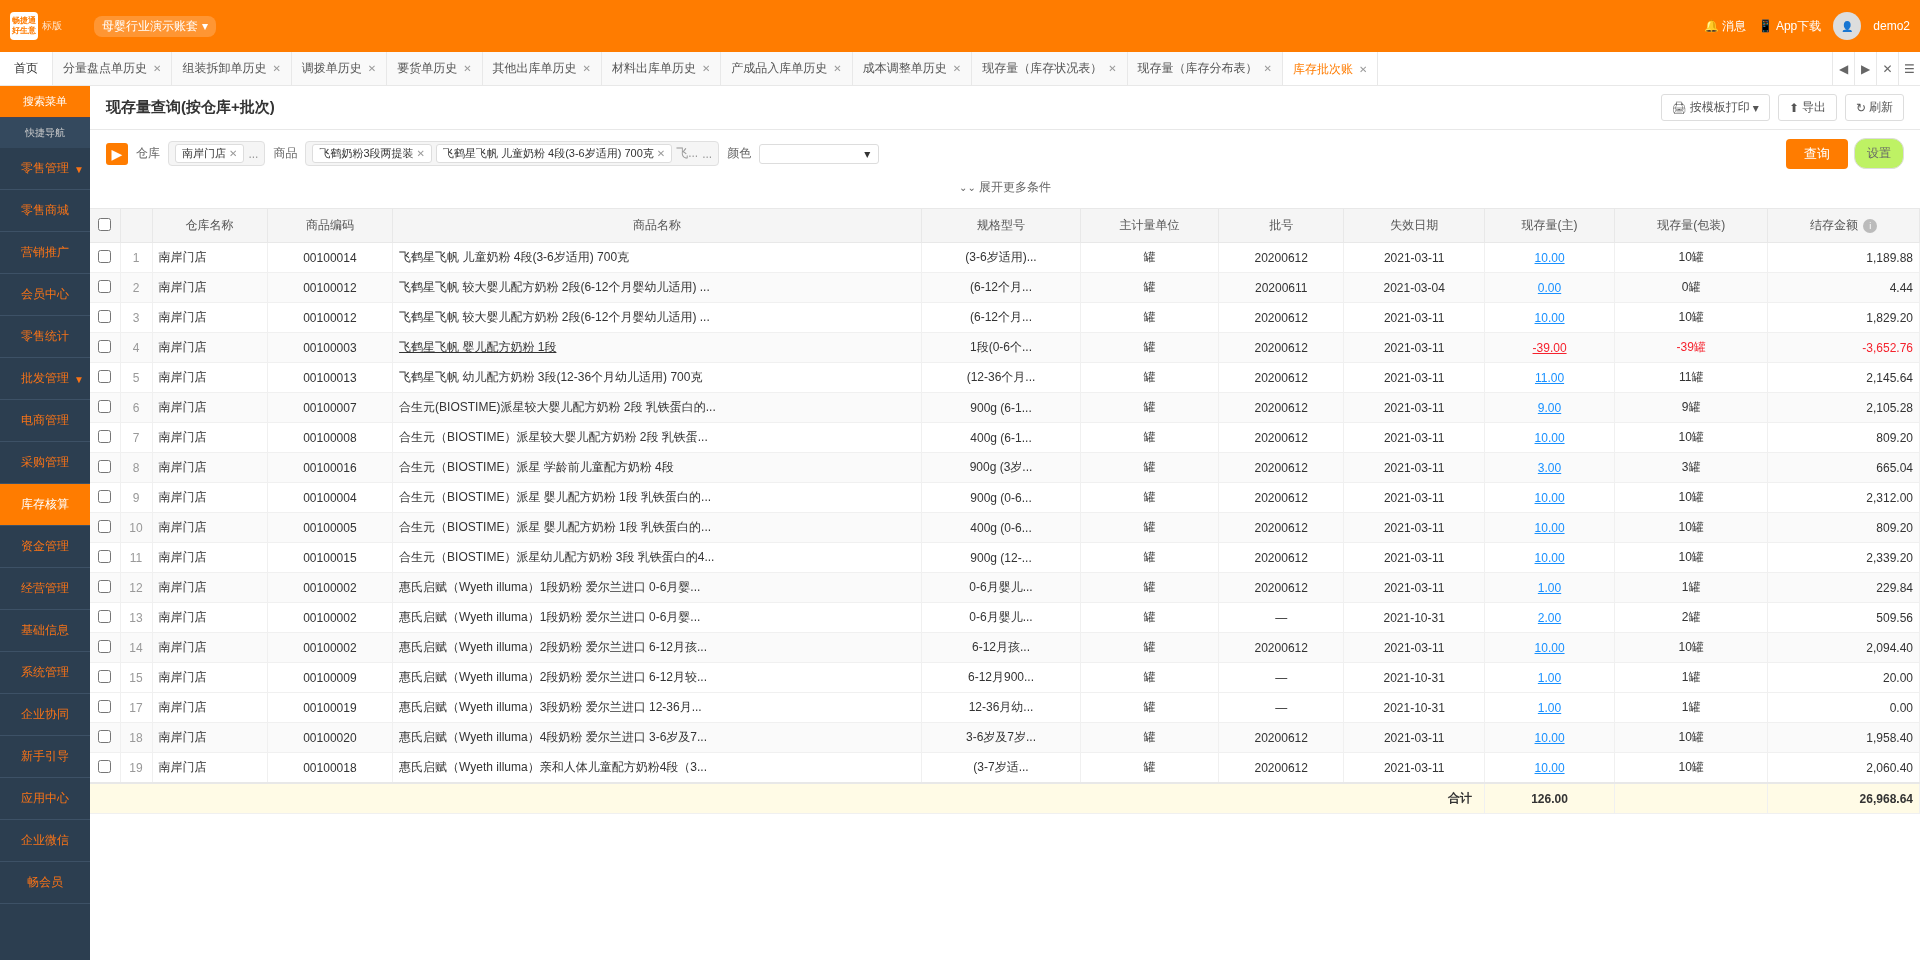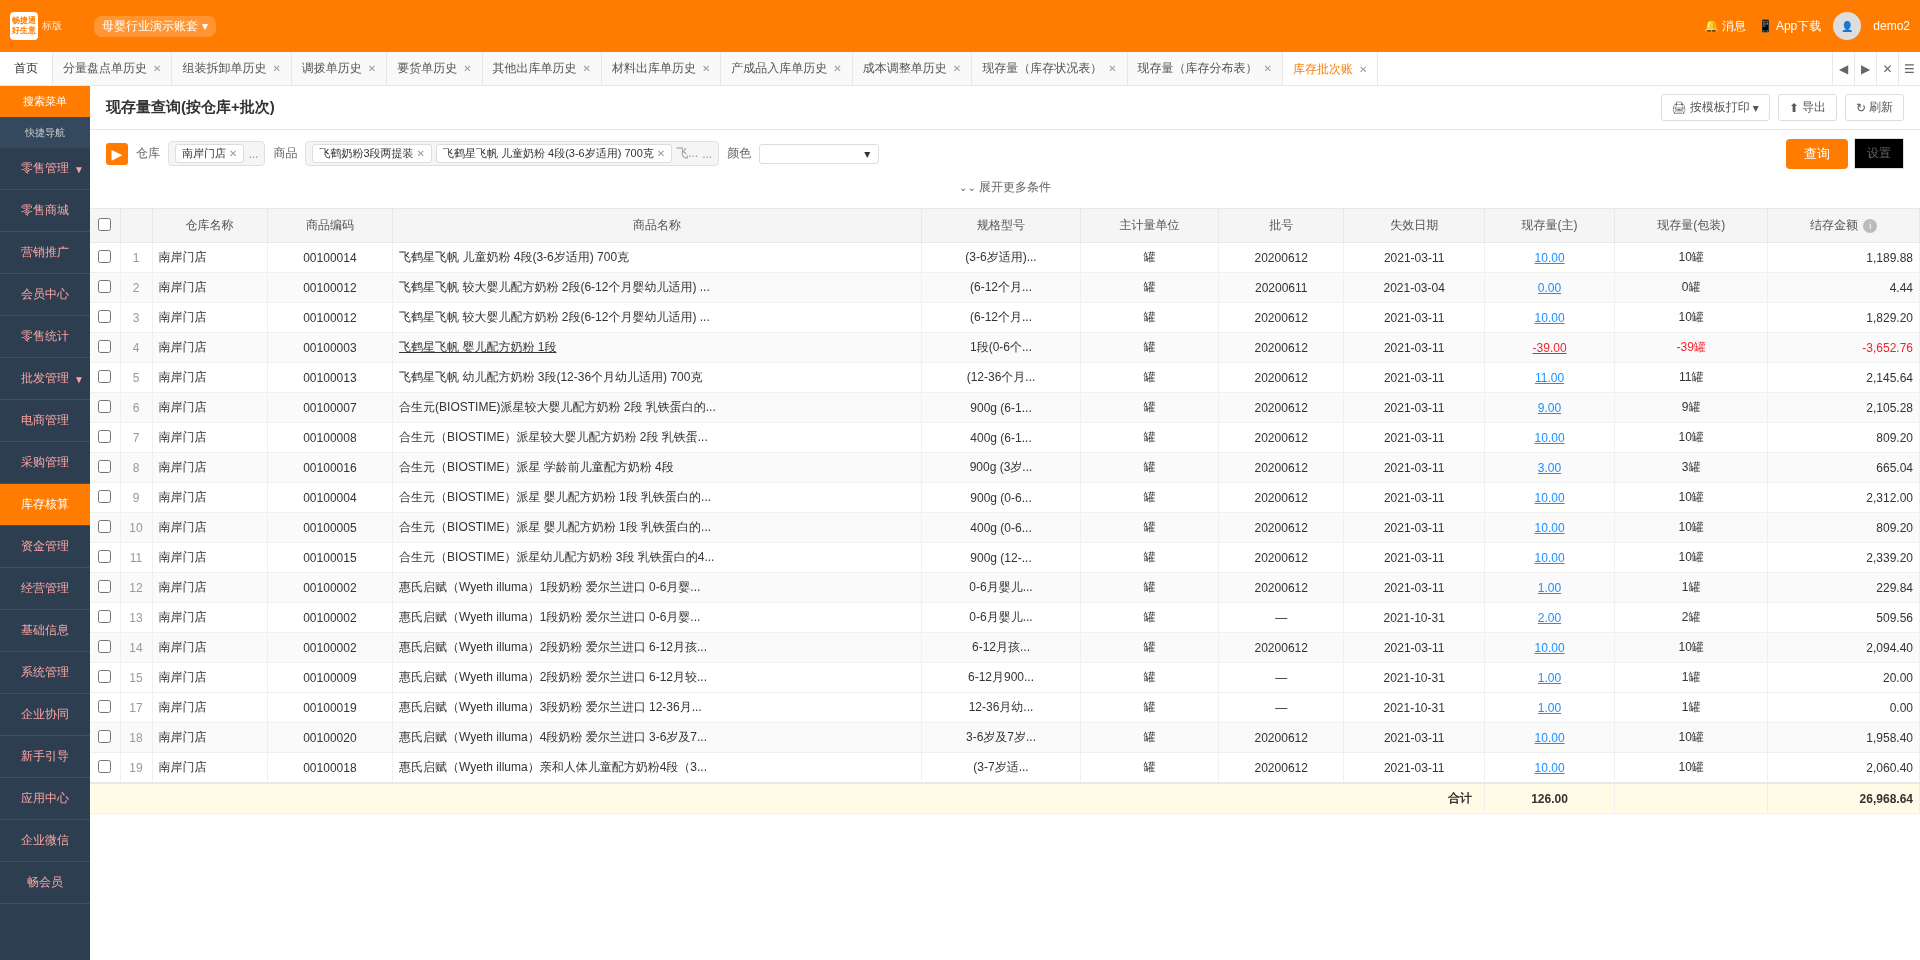--- a/index.html
+++ b/index.html
@@ -37,21 +37,21 @@
     .tab-scroll-btn { width: 22px; height: 34px; display: flex; align-items: center; justify-content: center; cursor: pointer; color: #666; border-left: 1px solid #e8e8e8; }
 
     
     .main-layout { display: flex; height: calc(100vh - 74px); }
 
     
     .sidebar { width: 90px; background: #2c3e50; flex-shrink: 0; display: flex; flex-direction: column; overflow-y: auto; }
     .sidebar-search { background: #ff7c00; color: white; text-align: center; padding: 8px 4px; font-size: 11px; cursor: pointer; }
     .sidebar-nav { background: #34495e; color: #ccc; text-align: center; padding: 8px 4px; font-size: 10px; cursor: pointer; border-top: 1px solid #445; }
     .sidebar-item {
-      color: #fca5a5; text-align: center; padding: 12px 4px; font-size: 12px; cursor: pointer;
+      color: #f97316; text-align: center; padding: 12px 4px; font-size: 12px; cursor: pointer;
       border-bottom: 1px solid #3d5166; position: relative;
     }
     .sidebar-item .arrow { position: absolute; right: 6px; top: 50%; transform: translateY(-50%); font-size: 10px; }
     .sidebar-item.highlighted { background: #ff7c00; color: white; }
 
     
     .content { flex: 1; display: flex; flex-direction: column; overflow: hidden; background: #f0f2f5; }
 
     
     .page-header { background: white; padding: 8px 16px; display: flex; align-items: center; justify-content: space-between; border-bottom: 1px solid #e8e8e8; }
@@ -65,21 +65,21 @@
     .filter-bar { background: white; padding: 8px 16px; border-bottom: 1px solid #e8e8e8; }
     .filter-row { display: flex; align-items: center; gap: 8px; flex-wrap: wrap; }
     .filter-label { font-size: 12px; color: #666; white-space: nowrap; }
     .filter-tag-group { display: flex; align-items: center; gap: 4px; background: #f5f5f5; border: 1px solid #e0e0e0; border-radius: 4px; padding: 2px 6px; }
     .filter-tag { display: flex; align-items: center; gap: 3px; background: white; border: 1px solid #ddd; border-radius: 3px; padding: 1px 6px; font-size: 11px; }
     .filter-tag .remove { color: #999; cursor: pointer; font-size: 10px; }
     .filter-more { color: #999; font-size: 12px; cursor: pointer; }
     .filter-expand { display: flex; align-items: center; gap: 3px; color: #666; font-size: 12px; cursor: pointer; margin: 6px auto 0; width: fit-content; }
     .expand-arrow { display: inline-block; font-size: 10px; }
     .btn-query { background: #ff7c00; color: white; border: none; border-radius: 4px; padding: 6px 18px; font-size: 13px; cursor: pointer; }
-    .btn-setting { background: #000000; color: #666; border: 1px solid #ddd; border-radius: 0; padding: 6px 12px; font-size: 12px; cursor: pointer; }
+    .btn-setting { background: #bef264; color: #666; border: 1px solid #ddd; border-radius: 12px; padding: 6px 12px; font-size: 12px; cursor: pointer; }
     .filter-right { margin-left: auto; display: flex; gap: 6px; align-items: center; }
     .color-dropdown { display: flex; align-items: center; gap: 2px; border: 1px solid #ddd; border-radius: 3px; padding: 2px 8px; cursor: pointer; min-width: 80px; }
     .quick-arrow { width: 22px; height: 22px; background: #ff7c00; color: white; border-radius: 3px; display: flex; align-items: center; justify-content: center; cursor: pointer; font-size: 14px; }
 
     
     .table-container { flex: 1; overflow: auto; padding: 0; background: white; margin: 0; }
     table { width: 100%; border-collapse: collapse; font-size: 12px; }
     thead tr { background: #f5f5f5; }
     th { padding: 8px 6px; text-align: center; border-bottom: 1px solid #e8e8e8; border-right: 1px solid #e8e8e8; color: #555; font-weight: normal; white-space: nowrap; position: sticky; top: 0; background: #f5f5f5; z-index: 1; }
     td { padding: 6px 6px; text-align: center; border-bottom: 1px solid #f0f0f0; border-right: 1px solid #f0f0f0; color: #333; }

